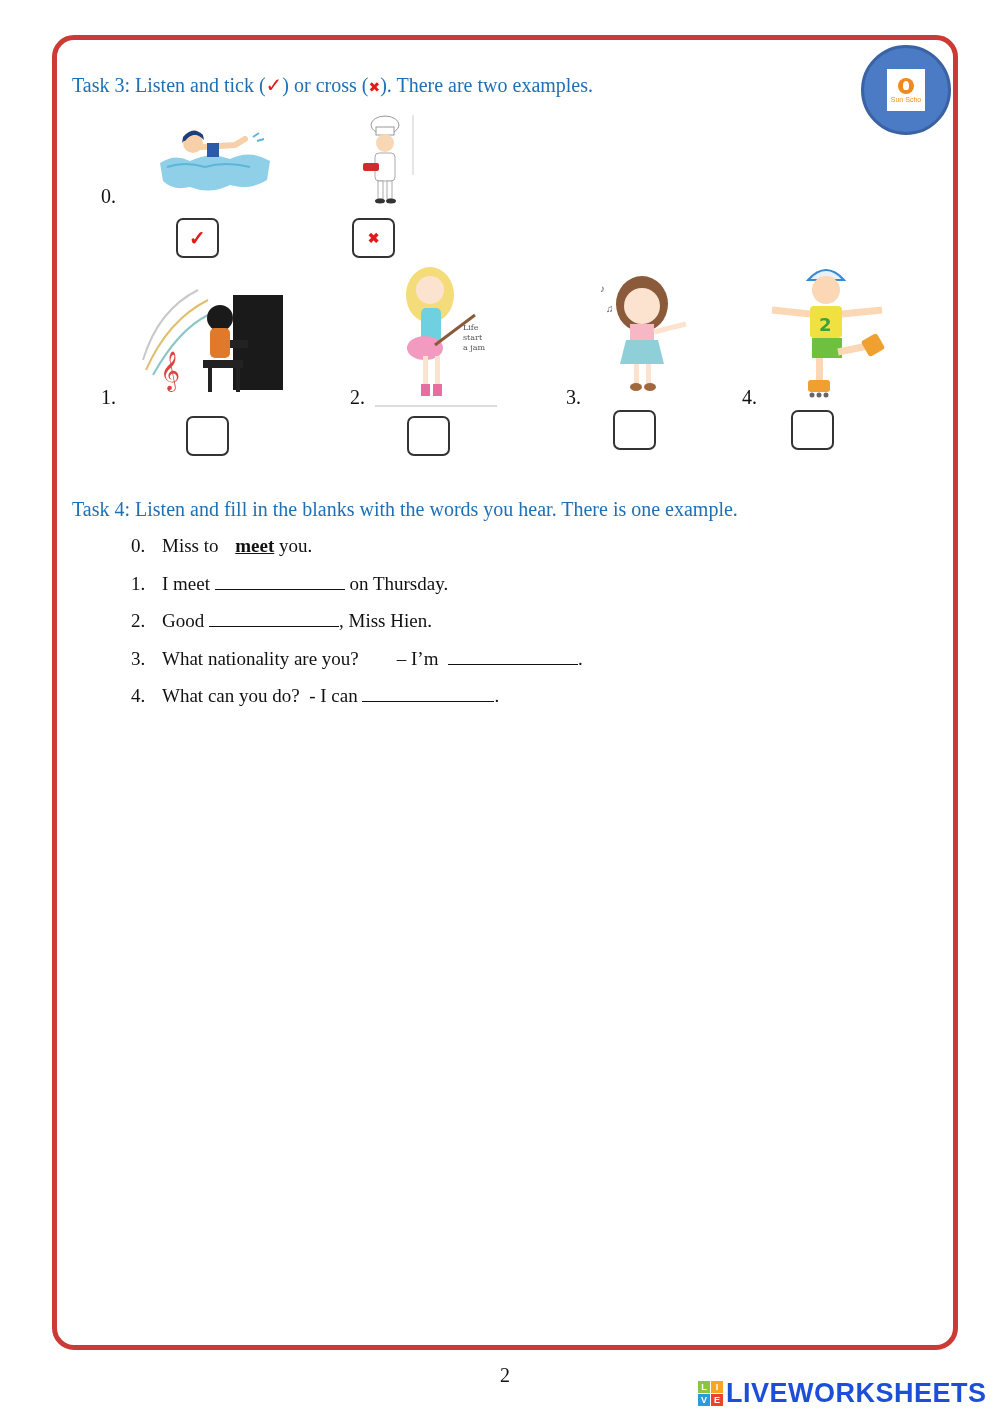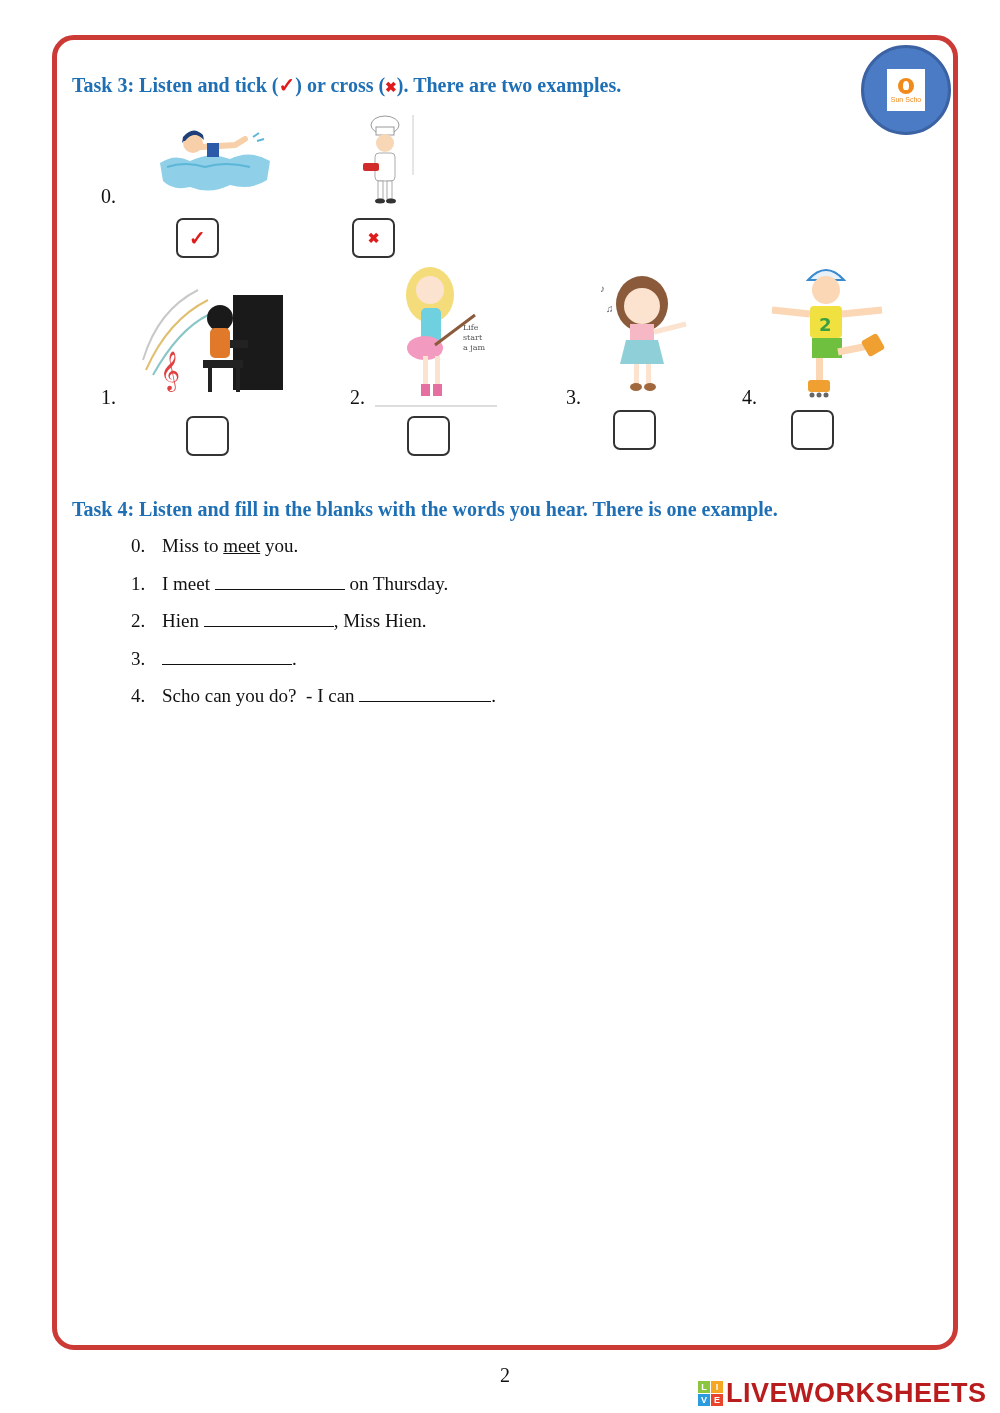--- a/index.html
+++ b/index.html
@@ -3,36 +3,36 @@
   <meta charset="utf-8">
   <style>
     html, body { margin: 0; padding: 0; background: #ffffff; }
     body { width: 1000px; height: 1413px; position: relative; overflow: hidden; font-family: "Liberation Serif", "DejaVu Serif", serif; color: #111; }
     .frame { position: absolute; left: 52px; top: 35px; width: 896px; height: 1305px; border: 5px solid #cc3a36; border-radius: 22px; box-sizing: content-box; }
     .logo-badge { position: absolute; left: 861px; top: 45px; width: 90px; height: 90px; border-radius: 50%; background: #4a7bc4; border: 3px solid #3b62a3; box-sizing: border-box; display: flex; align-items: center; justify-content: center; }
     .logo-inner { width: 38px; height: 42px; background: #fff; display: flex; flex-direction: column; align-items: center; justify-content: center; }
     .logo-sun { width: 16px; height: 16px; border-radius: 50%; background: #f08a1c; position: relative; }
     .logo-sun::after { content: ""; position: absolute; left: 5px; top: 3px; width: 6px; height: 9px; background: #fff; border-radius: 50% 50% 40% 40%; }
     .logo-text { font-family: "Liberation Sans", sans-serif; font-size: 7px; color: #f08a1c; margin-top: 2px; white-space: nowrap; overflow: hidden; width: 38px; text-align: center; }
-    .task-title { position: absolute; font-weight: bold; color: #1f6fb5; font-size: 20px; white-space: nowrap; text-align: right; }
+    .task-title { position: absolute; font-weight: normal; color: #1f6fb5; font-size: 20px; white-space: nowrap; text-align: right; }
     .task-title .tick { color: #e01b1b; }
     .num { position: absolute; font-size: 20px; }
     .pic { position: absolute; }
     .box { position: absolute; width: 43px; height: 40px; border: 2px solid #333; border-radius: 7px; box-sizing: border-box; display: flex; align-items: center; justify-content: center; color: #e01b1b; font-size: 20px; font-weight: bold; background: #fff; }
     .box.cross { font-size: 14px; }
     .fill-list { position: absolute; left: 131px; top: 535px; font-size: 19px; }
     .fill-row { height: 37.6px; display: flex; align-items: baseline; white-space: pre; }
     .fill-row .idx { width: 31px; }
-    .answer { font-weight: normal; text-decoration: underline; }
+    .answer { font-weight: bold; text-decoration: underline; margin-left: 12px; }
     .blank { display: inline-block; border-bottom: 1px solid #111; height: 16px; }
     .page-num { position: absolute; left: 500px; top: 1364px; font-size: 20px; }
     .lw { position: absolute; left: 698px; top: 1378px; display: flex; align-items: center; }
     .lw-grid { display: grid; grid-template-columns: 12px 12px; grid-template-rows: 12px 12px; gap: 1px; margin-right: 3px; }
     .lw-grid span { font-family: "Liberation Sans", sans-serif; font-size: 9px; font-weight: bold; color: #fff; display: flex; align-items: center; justify-content: center; }
-    .lw-text { font-family: "Liberation Sans", sans-serif; font-weight: bold; font-size: 27px; color: #b91c1c; letter-spacing: 0.5px; }
+    .lw-text { font-family: "Liberation Sans", sans-serif; font-weight: bold; font-size: 27px; color: #1d4ed8; letter-spacing: 0.5px; }
   </style>
 </head>
 <body>
 
 <div class="frame"></div>
 
 <div class="logo-badge">
   <div class="logo-inner">
     <div class="logo-sun"></div>
     <div class="logo-text">Sun Scho</div>
@@ -144,27 +144,27 @@
 <div class="task-title" style="left:72px; top:498px;">Task 4: Listen and fill in the blanks with the words you hear. There is one example.</div>
 
 <div class="fill-list">
   <div class="fill-row">
     <span class="idx">0.</span><span>Miss to </span><span class="answer">meet</span><span> you.</span>
   </div>
   <div class="fill-row">
     <span class="idx">1.</span><span>I meet </span><span class="blank" style="width:130px;"></span><span> on Thursday.</span>
   </div>
   <div class="fill-row">
-    <span class="idx">2.</span><span>Hien </span><span class="blank" style="width:130px;"></span><span>, Miss Hien.</span>
+    <span class="idx">2.</span><span>Good </span><span class="blank" style="width:130px;"></span><span>, Miss Hien.</span>
   </div>
   <div class="fill-row">
-    <span class="idx">3.</span><span class="blank" style="width:130px;"></span><span>.</span>
+    <span class="idx">3.</span><span>What nationality are you?        – I’m  </span><span class="blank" style="width:130px;"></span><span>.</span>
   </div>
   <div class="fill-row">
-    <span class="idx">4.</span><span>Scho can you do?  - I can </span><span class="blank" style="width:132px;"></span><span>.</span>
+    <span class="idx">4.</span><span>What can you do?  - I can </span><span class="blank" style="width:132px;"></span><span>.</span>
   </div>
 </div>
 
 <div class="page-num">2</div>
 
 <div class="lw">
   <div class="lw-grid">
     <span style="background:#8cc63f;">L</span>
     <span style="background:#f5a623;">I</span>
     <span style="background:#2b9be0;">V</span>

